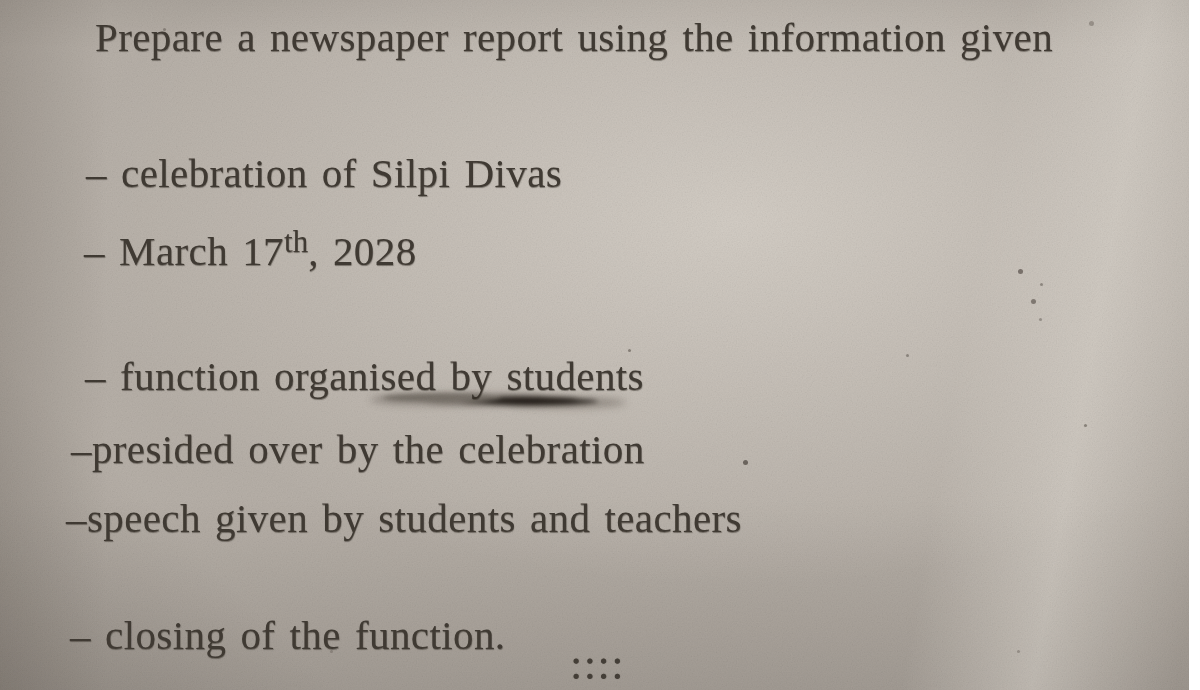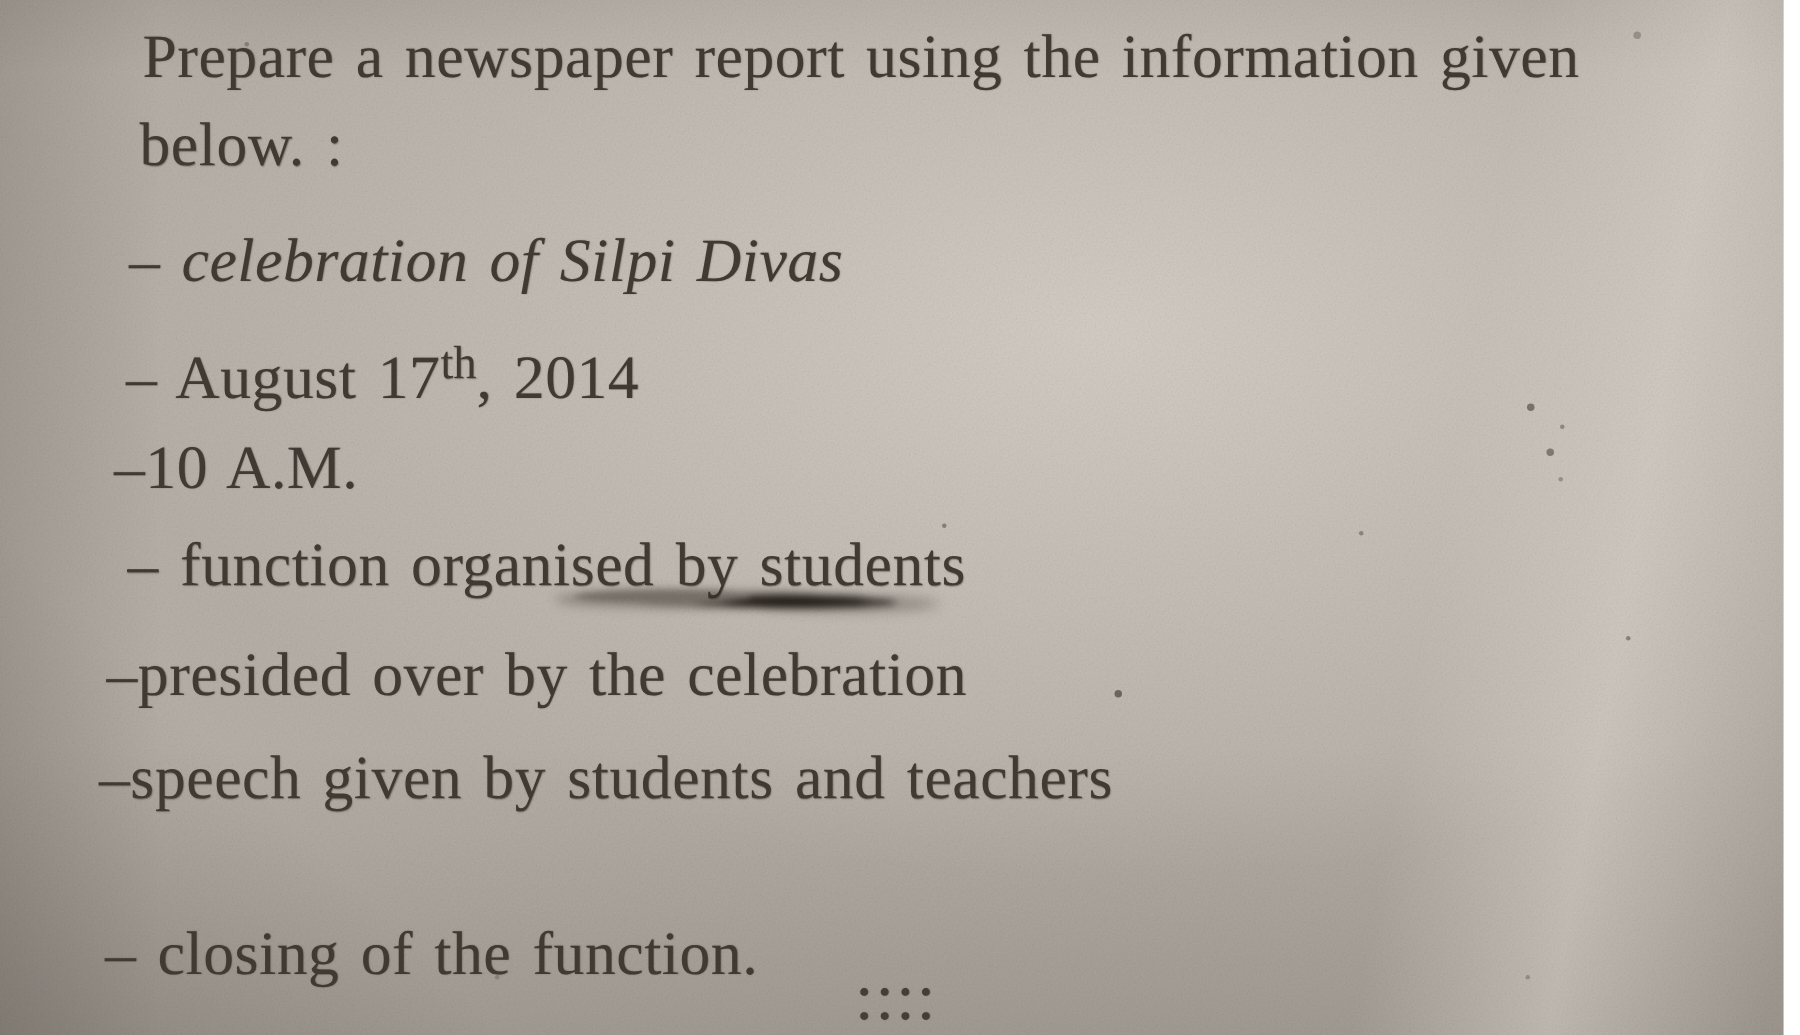--- a/index.html
+++ b/index.html
@@ -42,21 +42,21 @@
     font-size: 41px;
     line-height: 41px;
     letter-spacing: 0.4px;
     word-spacing: 3.5px;
     filter: blur(0.35px);
     text-shadow: 0.4px 0.5px 0.9px rgba(62,56,49,0.55);
   }
 
   .l1 { top: 17px;  left: 95px; }
   .l2 { top: 76px;  left: 93px; }
-  .l3 { top: 153px; left: 86px; font-style: italic; }
+  .l3 { top: 153px; left: 86px; }
   .l4 { top: 221px; left: 84px; }
   .l5 { top: 291px; left: 76px; }
   .l6 { top: 356px; left: 85px; }
   .l7 { top: 429px; left: 71px; }
   .l8 { top: 498px; left: 66px; }
   .l9 { top: 571px; left: 70px; margin-top: 44px; }
 
   .l4 sup {
     font-size: 31px;
     letter-spacing: 0;
@@ -116,27 +116,25 @@
       330px  650px 0 0   rgba(58,50,43,0.25);
     filter: blur(0.4px);
   }
 </style>
 </head>
 <body>
 
 <div class="photo">
 
   <div class="line l1">Prepare a newspaper report using the information given</div>
-  <div class="line l2">below. :</div>
 
   <div class="line l3">– celebration of Silpi Divas</div>
 
-  <div class="line l4"><span>– August 17</span><sup>th</sup><span>, 2014</span></div>
+  <div class="line l4"><span>– March 17</span><sup>th</sup><span>, 2028</span></div>
 
-  <div class="line l5">–10 A.M.</div>
   <div class="line l6">– function organised by students</div>
   <div class="smudge"></div>
   <div class="line l7">–presided over by the celebration</div>
   <div class="line l8">–speech given by students and teachers</div>
   <div class="line l9">– closing of the function.</div>
 
   <div class="endmark">::::</div>
 
   <div class="specks"></div>
 

